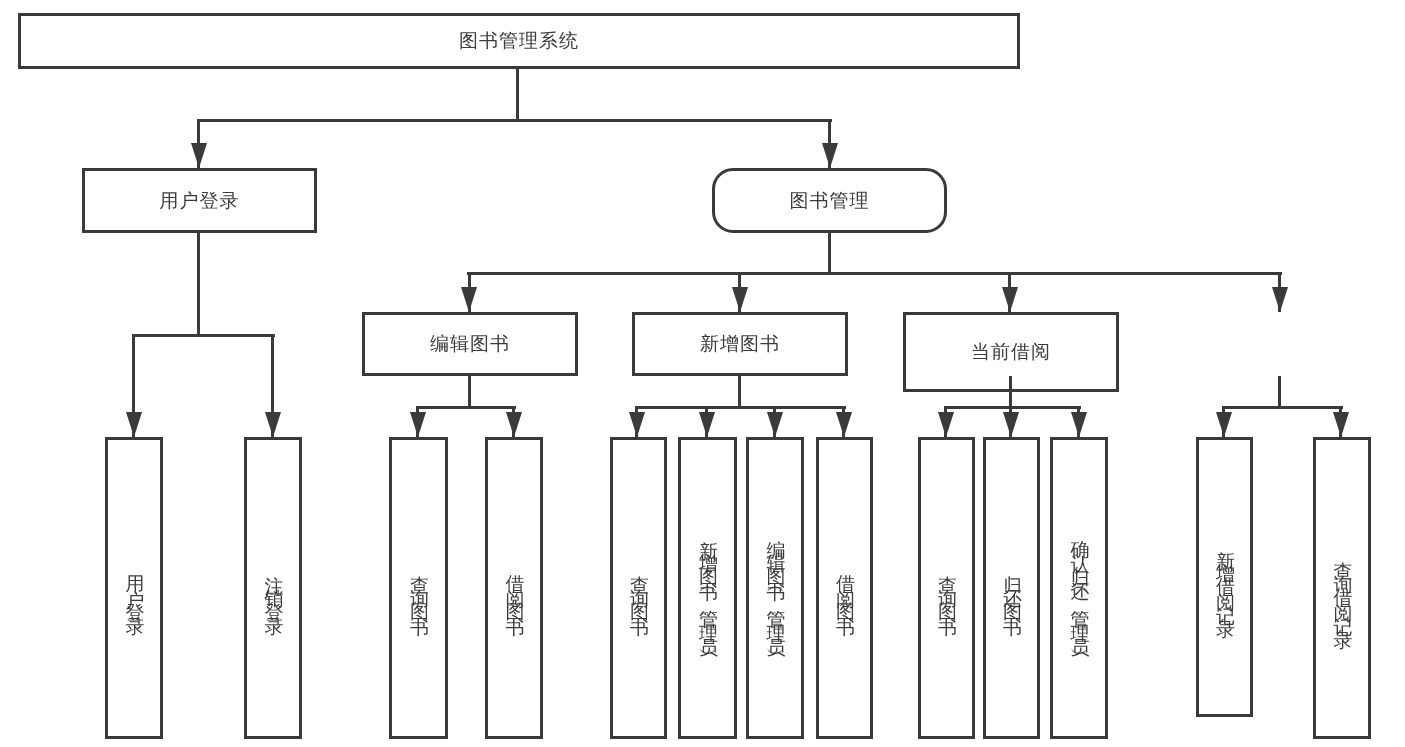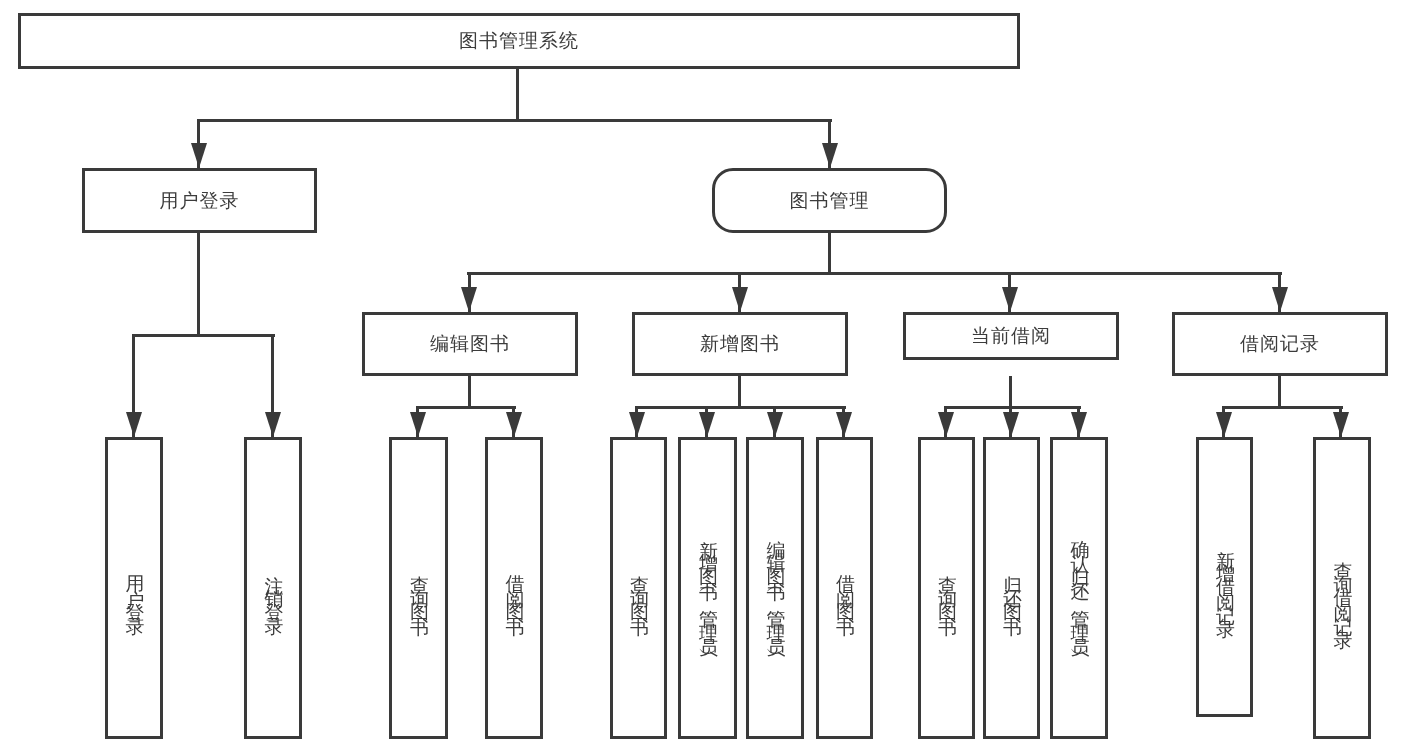--- a/index.html
+++ b/index.html
@@ -64,25 +64,22 @@
   <div class="box" style="left:712px;top:168px;width:235px;height:65px;border-radius:21px;">
     <span class="lbl">图书管理</span>
   </div>
 
   <div class="box" style="left:362px;top:312px;width:216px;height:64px;">
     <span class="lbl">编辑图书</span>
   </div>
   <div class="box" style="left:632px;top:312px;width:216px;height:64px;">
     <span class="lbl">新增图书</span>
   </div>
-  <div class="box" style="left:903px;top:312px;width:216px;height:48px;">
+  <div class="box" style="left:903px;top:312px;width:216px;height:80px;">
     <span class="lbl">当前借阅</span>
-  </div>
-  <div class="box" style="left:1172px;top:312px;width:216px;height:64px;">
-    <span class="lbl">借阅记录</span>
   </div>
 
   <div class="box vbox" style="left:105px;top:437px;width:58px;height:302px;">
     <span class="lbl">用户登录</span>
   </div>
   <div class="box vbox" style="left:244px;top:437px;width:58px;height:302px;">
     <span class="lbl">注销登录</span>
   </div>
 
   <div class="box vbox" style="left:389px;top:437px;width:59px;height:302px;">

